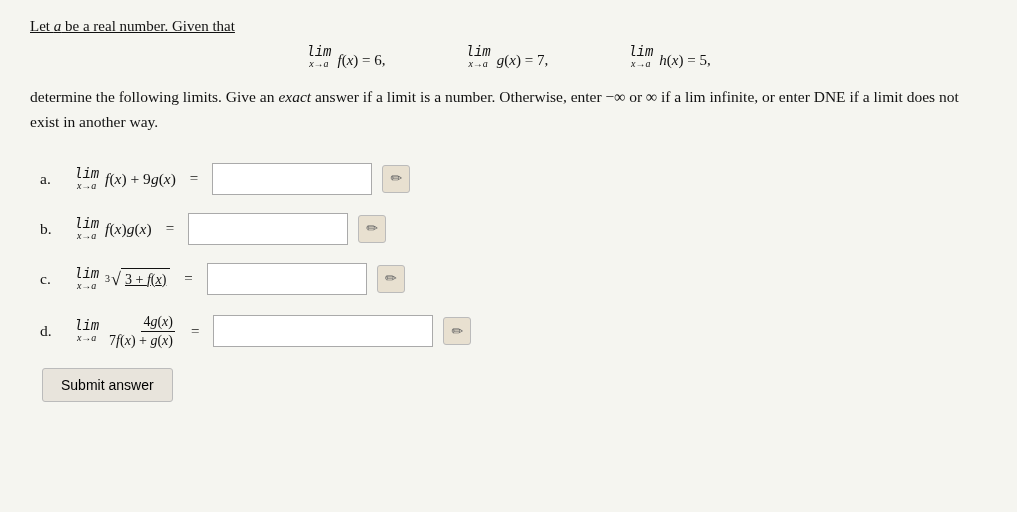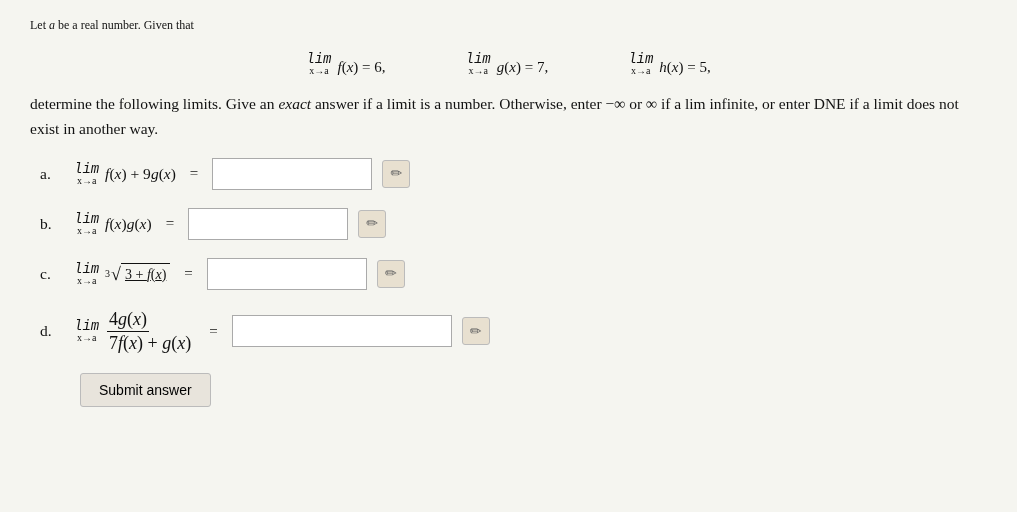--- a/index.html
+++ b/index.html
@@ -6,23 +6,24 @@
     body {
       font-family: Georgia, 'Times New Roman', serif;
       background: #f5f5f0;
       width: 1017px;
       min-height: 512px;
       padding: 18px 30px 20px 30px;
       font-size: 16px;
       color: #111;
     }
     .intro-text {
-      font-size: 12px;
-      margin-bottom: 19px;
+      font-size: 15px;
+      margin-bottom: 10px;
       color: #111;
+      text-decoration: underline;
     }
     .limits-row {
       display: flex;
       justify-content: center;
       gap: 80px;
       margin: 8px 0 16px 0;
       font-size: 16px;
     }
     .lim-wrap {
       display: inline-flex;
@@ -30,21 +31,21 @@
       gap: 2px;
     }
     .lim-func {
       font-size: 15px;
       margin-left: 2px;
       text-align: right;
     }
     .description {
       font-size: 15.5px;
       line-height: 1.6;
-      margin-bottom: 16px;
+      margin-bottom: 28px;
     }
     .description em {
       font-style: italic;
     }
     .problems-area {
       padding-left: 10px;
     }
     .problem-row {
       display: flex;
       align-items: center;
@@ -83,24 +84,24 @@
       align-items: center;
       justify-content: center;
       cursor: pointer;
       margin-left: 4px;
       font-size: 14px;
       color: #666;
     }
     .fraction {
       display: inline-flex;
       flex-direction: column;
-      align-items: flex-start;
+      align-items: flex-end;
       vertical-align: middle;
       margin: 0 2px;
-      font-size: 18px;
+      font-size: 14px;
     }
     .fraction .numer {
       border-bottom: 1px solid #111;
       padding: 0 2px;
       line-height: 1.3;
     }
     .fraction .denom {
       padding: 0 2px;
       line-height: 1.3;
     }
@@ -112,20 +113,21 @@
       vertical-align: middle;
     }
     .lim-block .lim-top {
       font-size: 14px;
       font-style: italic;
       line-height: 1;
       font-family: Liberation Mono, monospace;
     }
     .lim-block .lim-bottom {
       font-size: 10px;
+      font-style: italic;
       line-height: 1;
       align-self: center;
       text-align: center;
     }
     .cbrt-wrap {
       display: inline-flex;
       align-items: center;
       vertical-align: middle;
     }
     .cbrt-index {
@@ -142,21 +144,20 @@
       padding: 0 4px;
       font-size: 14px;
       line-height: 1.5;
       text-decoration: underline;
     }
     .buttons-row {
       display: flex;
       gap: 6px;
       margin-top: 14px;
       padding-left: 12px;
-      margin-left: 38px;
     }
     .btn {
       padding: 8px 18px;
       font-size: 14px;
       border: 1px solid #bbb;
       background: #e8e4dc;
       cursor: pointer;
       border-radius: 3px;
       font-family: Arial, sans-serif;
     }

